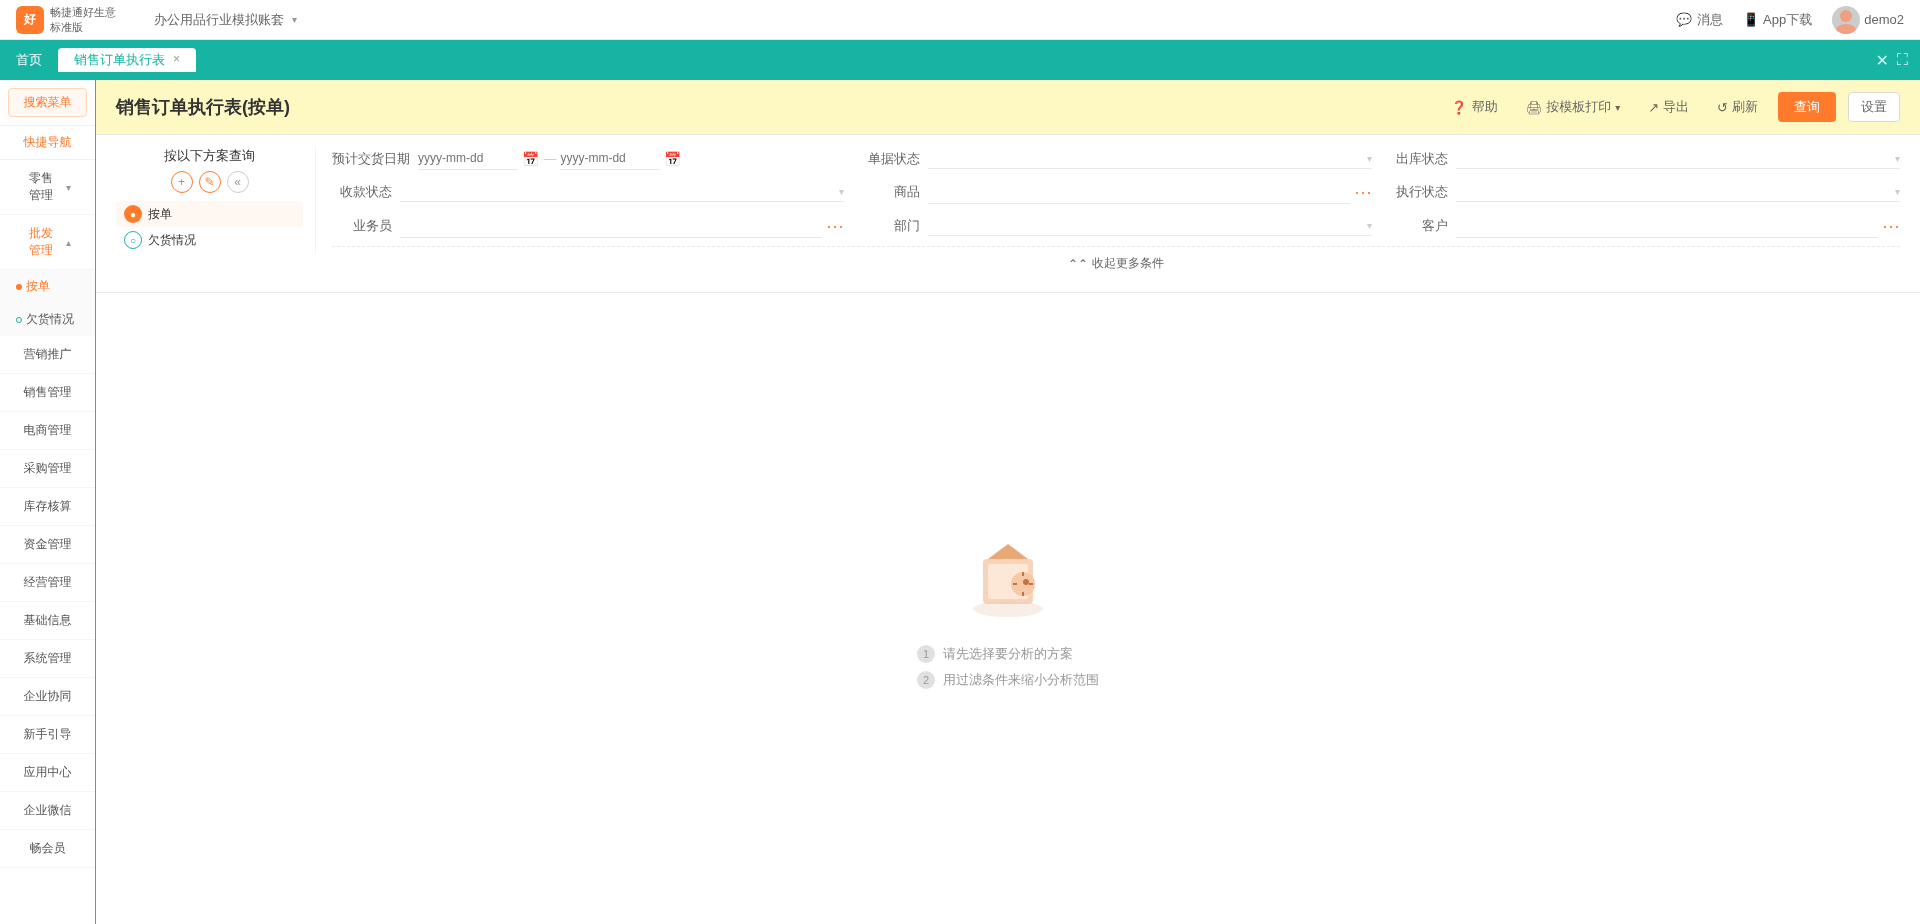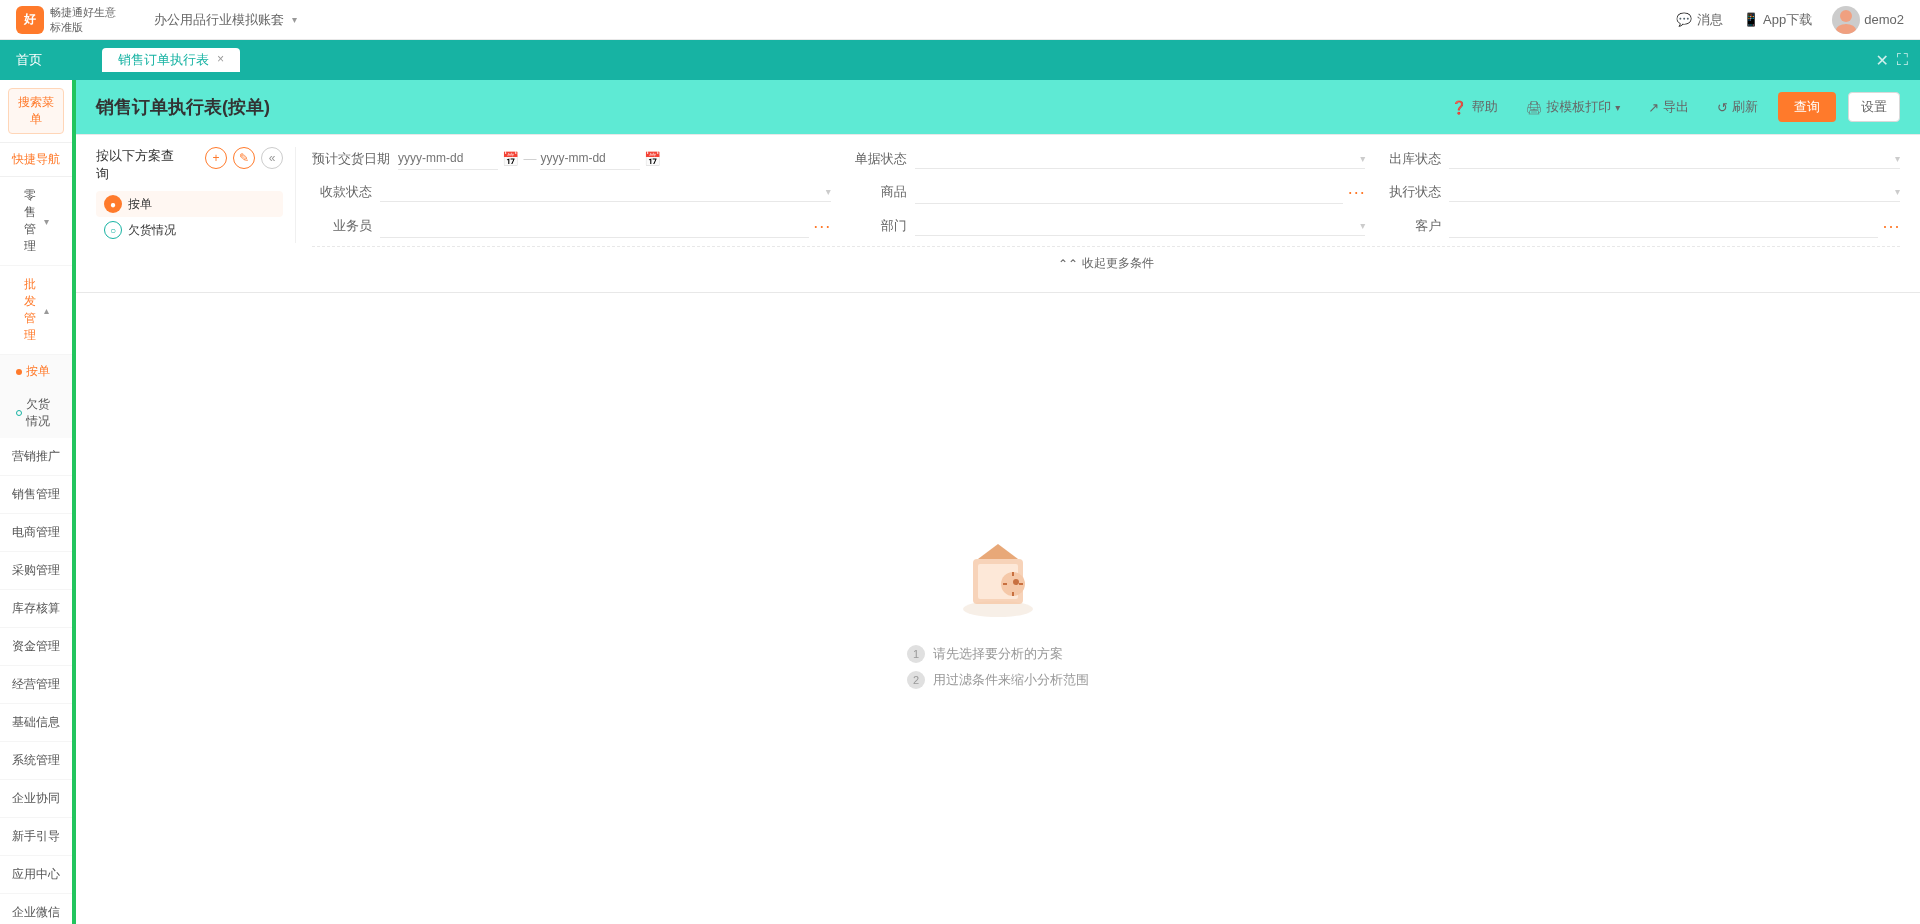--- a/index.html
+++ b/index.html
@@ -15,60 +15,60 @@
     .dropdown-icon { color: #999; font-size: 10px; cursor: pointer; }
     .top-bar-right { display: flex; align-items: center; gap: 20px; }
     .top-bar-btn { display: flex; align-items: center; gap: 4px; color: #666; cursor: pointer; font-size: 13px; }
     .user-avatar { width: 28px; height: 28px; border-radius: 50%; background: #ccc; overflow: hidden; display: flex; align-items: center; justify-content: center; }
     .user-name { color: #666; font-size: 13px; cursor: pointer; }
 
     
     .nav-tabs { height: 40px; background: #17b3a3; display: flex; align-items: center; padding: 0 0 0 0; flex-shrink: 0; }
     .nav-tab { height: 24px; display: flex; align-items: center; padding: 0 16px; cursor: pointer; color: rgba(255,255,255,0.85); font-size: 13px; position: relative; font-family: Liberation Mono, monospace; }
     .nav-tab.home { background: transparent; color: #fff; }
-    .nav-tab.active { background: #fff; color: #17b3a3; border-radius: 4px 4px 0 0; margin-left: 44px; }
+    .nav-tab.active { background: #fff; color: #17b3a3; border-radius: 4px 4px 0 0; }
     .nav-tab .close-btn { margin-left: 8px; color: #999; font-size: 12px; cursor: pointer; }
     .nav-tab-spacer { flex: 1; }
     .nav-tab-actions { display: flex; align-items: center; gap: 8px; padding-right: 12px; }
     .nav-action-btn { color: rgba(255,255,255,0.8); cursor: pointer; font-size: 16px; }
 
     
     .main-layout { display: flex; flex: 1; overflow: hidden; }
 
     
-    .sidebar { width: 76px; background: #fff; border-right: 4px solid #22c55e; display: flex; flex-direction: column; flex-shrink: 0; overflow-y: auto; }
+    .sidebar { width: 96px; background: #fff; border-right: 1px solid #22c55e; display: flex; flex-direction: column; flex-shrink: 0; overflow-y: auto; }
     .sidebar-search { padding: 8px; border-bottom: 1px solid #f0f0f0; }
     .sidebar-search-btn { width: 100%; padding: 5px; background: #fff7f2; border: 1px solid #ffd6b8; border-radius: 4px; color: #ff7a2b; font-size: 12px; cursor: pointer; text-align: center; }
     .sidebar-item { padding: 10px 8px; text-align: center; cursor: pointer; color: #555; font-size: 12px; border-bottom: 1px solid #f5f5f5; position: relative; }
     .sidebar-item.has-sub { display: flex; align-items: center; justify-content: space-between; padding: 10px 24px; gap: 8px; }
     .sidebar-item.active-parent { color: #ff7a2b; }
     .sidebar-item .arrow { font-size: 10px; color: #999; }
     .sidebar-sub { background: #fafafa; }
     .sidebar-sub-item { padding: 8px 16px; cursor: pointer; color: #555; font-size: 12px; display: flex; align-items: center; gap: 4px; }
     .sidebar-sub-item.active { color: #ff7a2b; }
     .sidebar-sub-item .dot { width: 6px; height: 6px; border-radius: 50%; background: #ff7a2b; display: inline-block; flex-shrink: 0; }
     .sidebar-sub-item .dot-outline { width: 6px; height: 6px; border-radius: 50%; border: 1px solid #17b3a3; display: inline-block; flex-shrink: 0; }
 
     
     .content-area { flex: 1; display: flex; flex-direction: column; overflow: hidden; background: #f5f5f5; }
 
     
-    .page-header { background: #5eead4; padding: 12px 20px; display: flex; align-items: center; justify-content: space-between; border-bottom: 1px solid #e8e8e8; flex-shrink: 0; }
+    .page-header { background: #fef9c3; padding: 12px 20px; display: flex; align-items: center; justify-content: space-between; border-bottom: 1px solid #e8e8e8; flex-shrink: 0; }
     .page-title { font-size: 18px; font-weight: bold; color: #333; }
     .page-header-actions { display: flex; align-items: center; gap: 12px; }
     .header-action-btn { display: flex; align-items: center; gap: 4px; color: #666; cursor: pointer; font-size: 13px; padding: 4px 8px; border-radius: 4px; }
     .header-action-btn.print { display: flex; align-items: center; gap: 4px; }
     .btn-orange { background: #ff7a2b; color: #fff; border: none; padding: 6px 16px; border-radius: 4px; cursor: pointer; font-size: 13px; }
     .btn-default { background: #fff; color: #666; border: 1px solid #d9d9d9; padding: 5px 12px; border-radius: 4px; cursor: pointer; font-size: 13px; }
 
     
     .filter-area { background: #fff; padding: 12px 20px; border-bottom: 1px solid #e8e8e8; flex-shrink: 0; }
     .filter-row { display: flex; align-items: flex-start; gap: 0; }
     .filter-left-panel { width: 200px; flex-shrink: 0; border-right: 1px solid #f0f0f0; padding-right: 12px; }
-    .filter-left-title { font-size: 13px; color: #333; margin-bottom: 8px; display: flex; align-items: flex-start; gap: 20px; }
+    .filter-left-title { font-size: 13px; color: #333; margin-bottom: 8px; display: flex; align-items: center; gap: 6px; flex-direction: column; }
     .filter-left-title-text { font-weight: 500; }
     .filter-left-actions { display: flex; align-items: center; gap: 6px; }
     .icon-btn { width: 22px; height: 22px; border-radius: 50%; border: 1px solid #ff7a2b; color: #ff7a2b; display: flex; align-items: center; justify-content: center; cursor: pointer; font-size: 12px; }
     .icon-btn-gray { width: 22px; height: 22px; border-radius: 50%; border: 1px solid #ccc; color: #999; display: flex; align-items: center; justify-content: center; cursor: pointer; font-size: 12px; }
     .filter-scheme-item { display: flex; align-items: center; gap: 6px; padding: 4px 8px; cursor: pointer; border-radius: 4px; }
     .filter-scheme-item.active { background: #fff7f2; }
     .filter-scheme-icon { width: 18px; height: 18px; border-radius: 50%; background: #ff7a2b; color: #fff; display: flex; align-items: center; justify-content: center; font-size: 10px; }
     .filter-scheme-icon-outline { width: 18px; height: 18px; border-radius: 50%; border: 1px solid #17b3a3; color: #17b3a3; display: flex; align-items: center; justify-content: center; font-size: 10px; }
     .filter-scheme-label { font-size: 12px; color: #333; }
 

